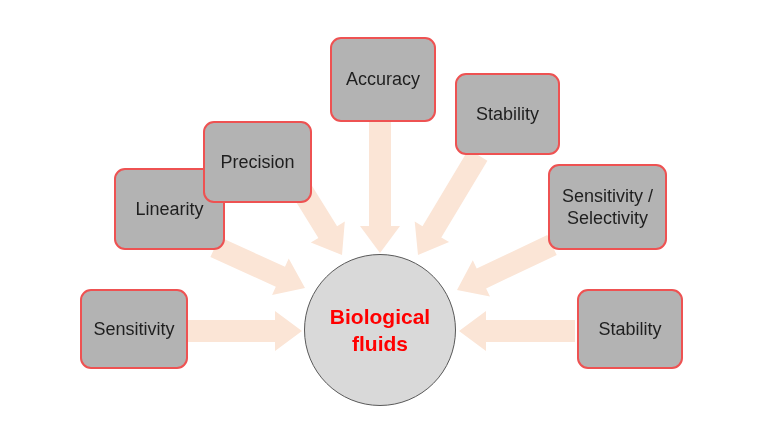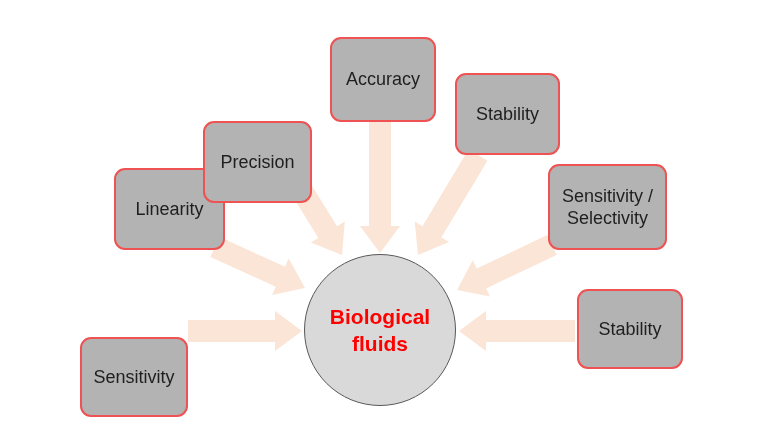--- a/index.html
+++ b/index.html
@@ -27,21 +27,21 @@
     border-radius: 11px;
     display: flex;
     align-items: center;
     justify-content: center;
     text-align: center;
     color: #1f1f1f;
     font-size: 18px;
     line-height: 1.25;
     padding: 4px 6px;
   }
-  .box-sensitivity  { left: 80px;  top: 289px; width: 108px; height: 80px; margin-top: 48px; }
+  .box-sensitivity  { left: 80px;  top: 289px; width: 108px; height: 80px; }
   .box-linearity    { left: 114px; top: 168px; width: 111px; height: 82px; }
   .box-precision    { left: 203px; top: 73px;  width: 109px; height: 82px; margin-top: 48px; }
   .box-accuracy     { left: 330px; top: 37px;  width: 106px; height: 85px; }
   .box-stability    { left: 455px; top: 73px;  width: 105px; height: 82px; }
   .box-specificity  { left: 548px; top: 164px; width: 119px; height: 86px; }
   .box-recovery     { left: 577px; top: 289px; width: 106px; height: 80px; }
   .center-circle {
     position: absolute;
     left: 304px; top: 254px;
     width: 152px; height: 152px;

